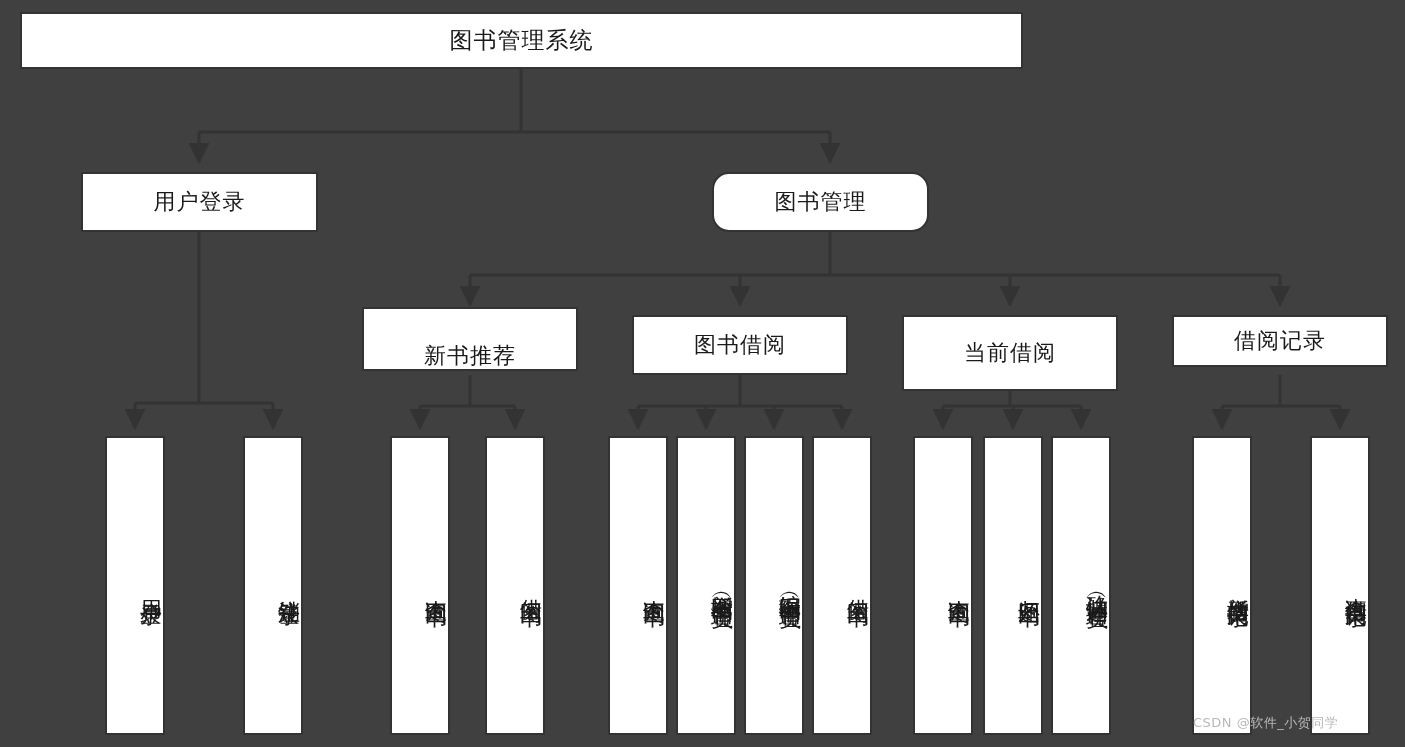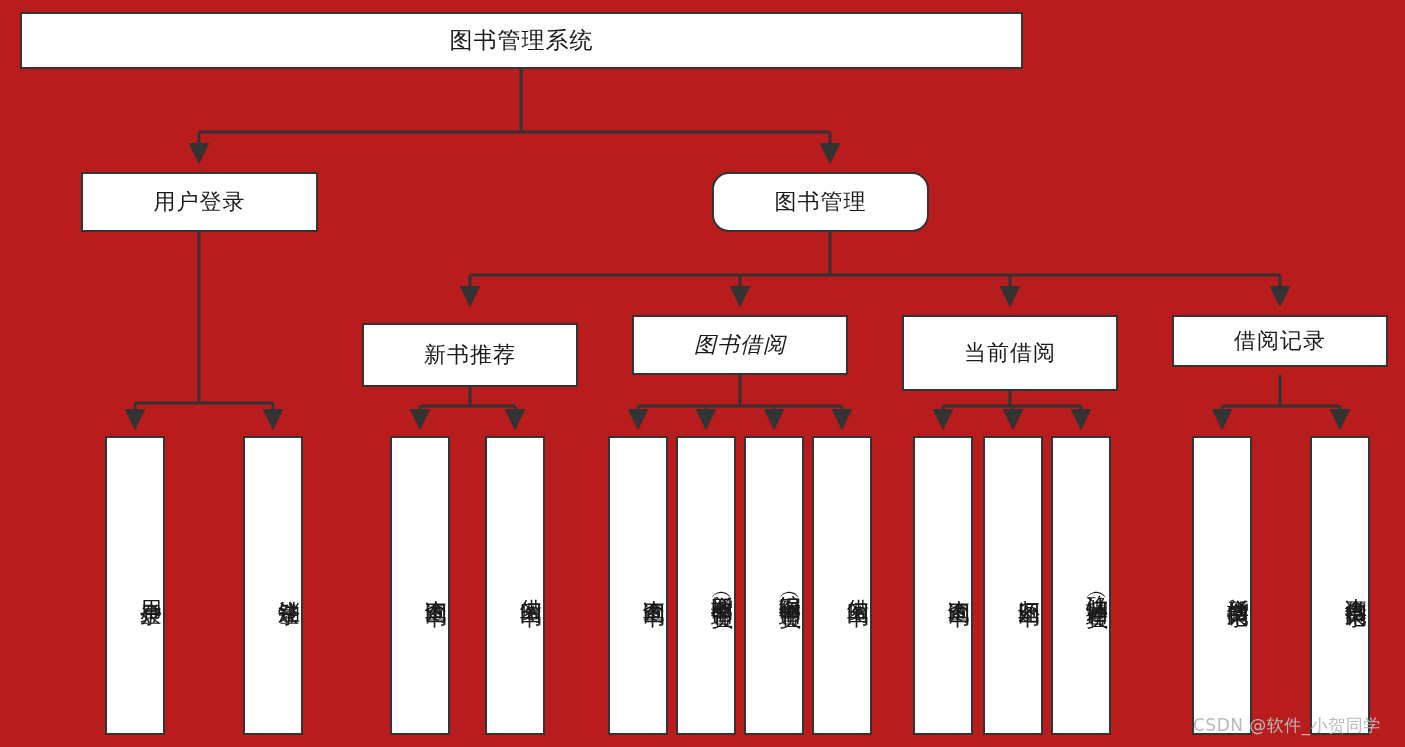--- a/index.html
+++ b/index.html
@@ -8,21 +8,21 @@
     padding: 0;
     background: #ffffff;
   }
   body {
     font-family: "DejaVu Sans", "Liberation Sans", sans-serif;
   }
   #canvas {
     position: relative;
     width: 1405px;
     height: 747px;
-    background: #b91c1c;
+    background: #404040;
     overflow: hidden;
   }
   svg.edges {
     position: absolute;
     left: 0;
     top: 0;
     width: 1405px;
     height: 747px;
     pointer-events: none;
   }
@@ -56,21 +56,21 @@
     justify-content: center;
   }
   .node.vert .vlabel {
     writing-mode: vertical-rl;
     text-orientation: upright;
     white-space: nowrap;
     display: block;
   }
   .watermark {
     position: absolute;
-    font-size: 17px;
+    font-size: 13px;
     color: #b9b9b9;
     white-space: nowrap;
     letter-spacing: 0.5px;
   }
 </style>
 </head>
 <body>
 
 <div id="canvas">
 
@@ -128,24 +128,24 @@
     <span>图书管理系统</span>
   </div>
 
   <div class="node horiz" style="left:81px; top:172px; width:237px; height:60px;">
     <span>用户登录</span>
   </div>
   <div class="node horiz" style="left:712px; top:172px; width:217px; height:60px;border-radius:17px;">
     <span>图书管理</span>
   </div>
 
-  <div class="node horiz" style="left:362px; top:323px; width:216px; height:64px;">
+  <div class="node horiz" style="left:362px; top:307px; width:216px; height:64px;align-items:flex-end;">
     <span>新书推荐</span>
   </div>
-  <div class="node horiz" style="left:632px; top:315px; width:216px; height:60px;font-style:italic;">
+  <div class="node horiz" style="left:632px; top:315px; width:216px; height:60px;">
     <span>图书借阅</span>
   </div>
   <div class="node horiz" style="left:902px; top:315px; width:216px; height:76px;">
     <span>当前借阅</span>
   </div>
   <div class="node horiz" style="left:1172px; top:315px; width:216px; height:52px;">
     <span>借阅记录</span>
   </div>
 
   <div class="node vert" style="left:105px; top:436px; width:60px; height:299px;">

